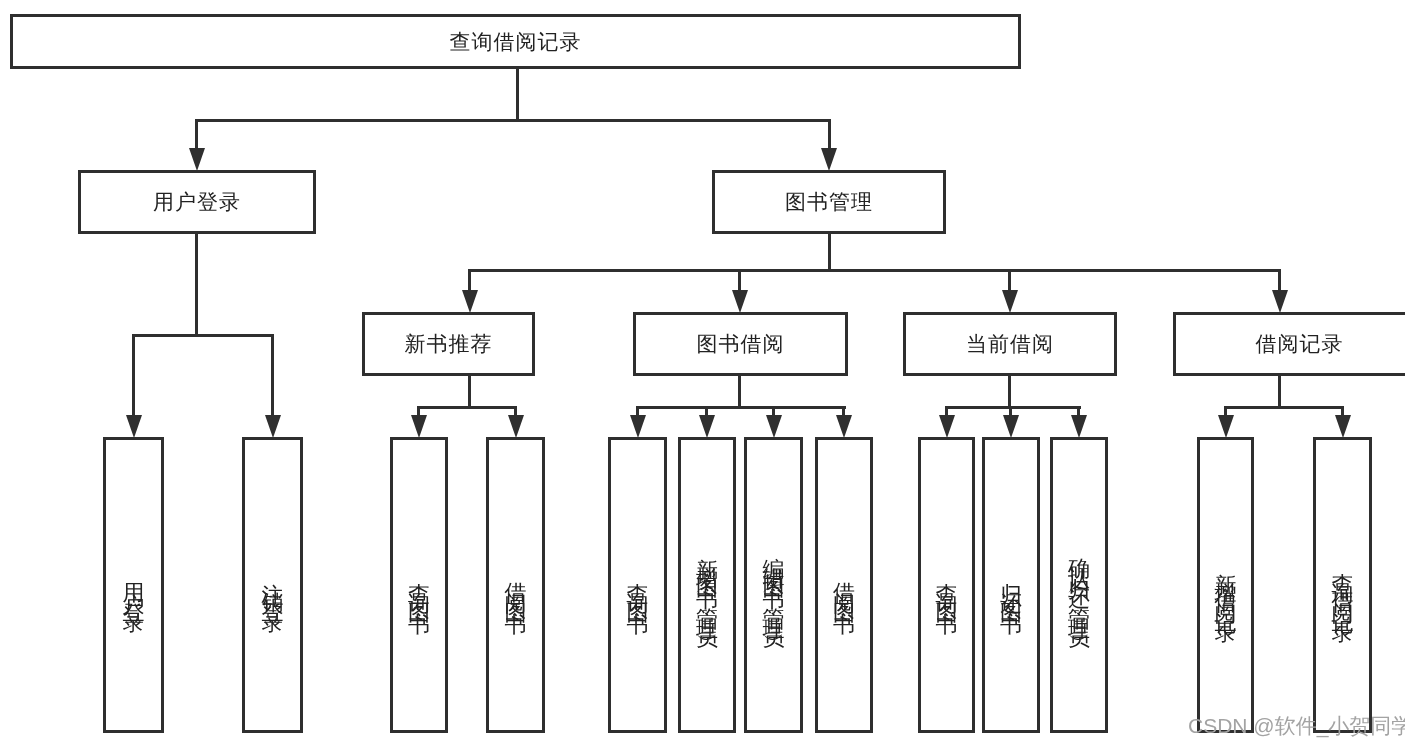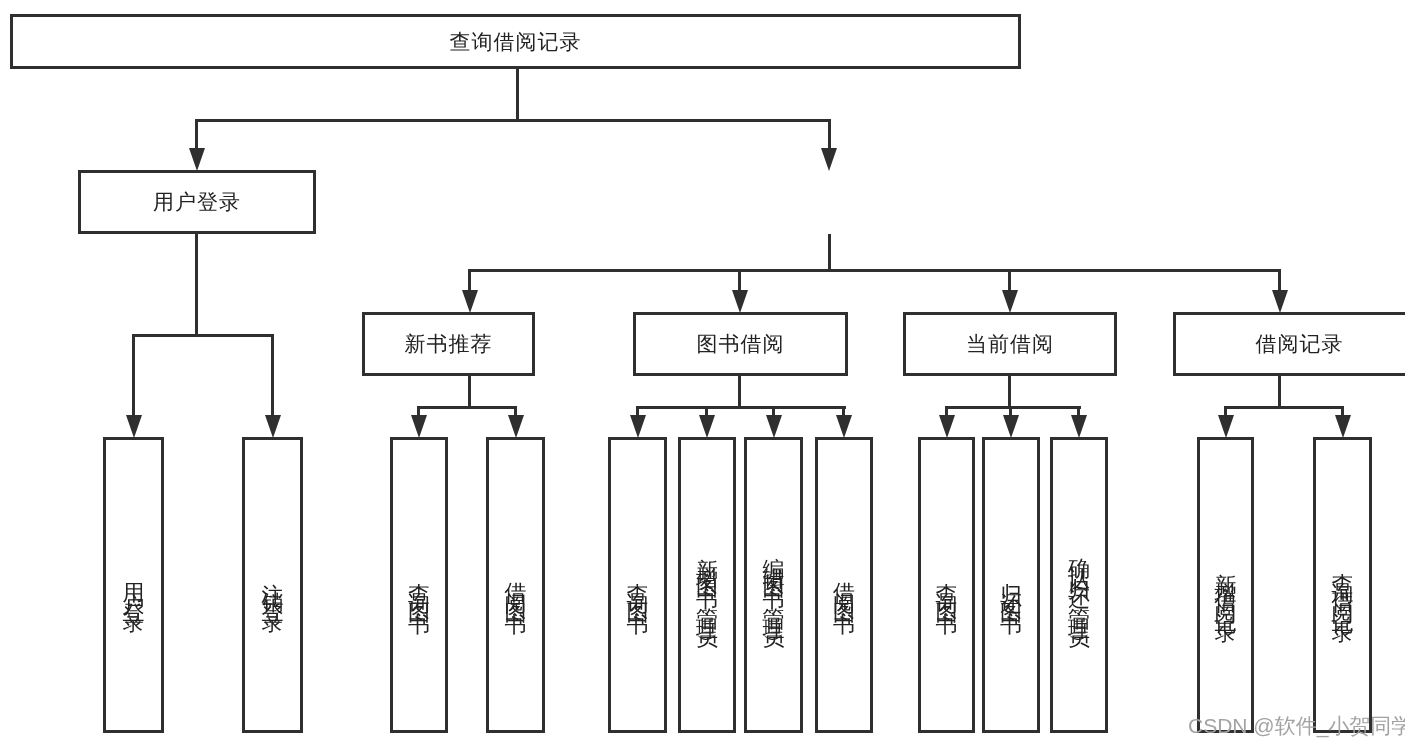--- a/index.html
+++ b/index.html
@@ -64,20 +64,23 @@
 <div id="canvas">
 
   <div class="hbox" style="left:10px;top:14px;width:1011px;height:55px;">
     <span>查询借阅记录</span>
   </div>
 
   <div class="hbox" style="left:78px;top:170px;width:238px;height:64px;">
     <span>用户登录</span>
   </div>
 
+  <div class="hbox" style="left:712px;top:170px;width:234px;height:64px;">
+    <span>图书管理</span>
+  </div>
 
   <div class="hbox" style="left:362px;top:312px;width:173px;height:64px;">
     <span>新书推荐</span>
   </div>
 
   <div class="hbox" style="left:633px;top:312px;width:215px;height:64px;">
     <span>图书借阅</span>
   </div>
 
   <div class="hbox" style="left:903px;top:312px;width:214px;height:64px;">

